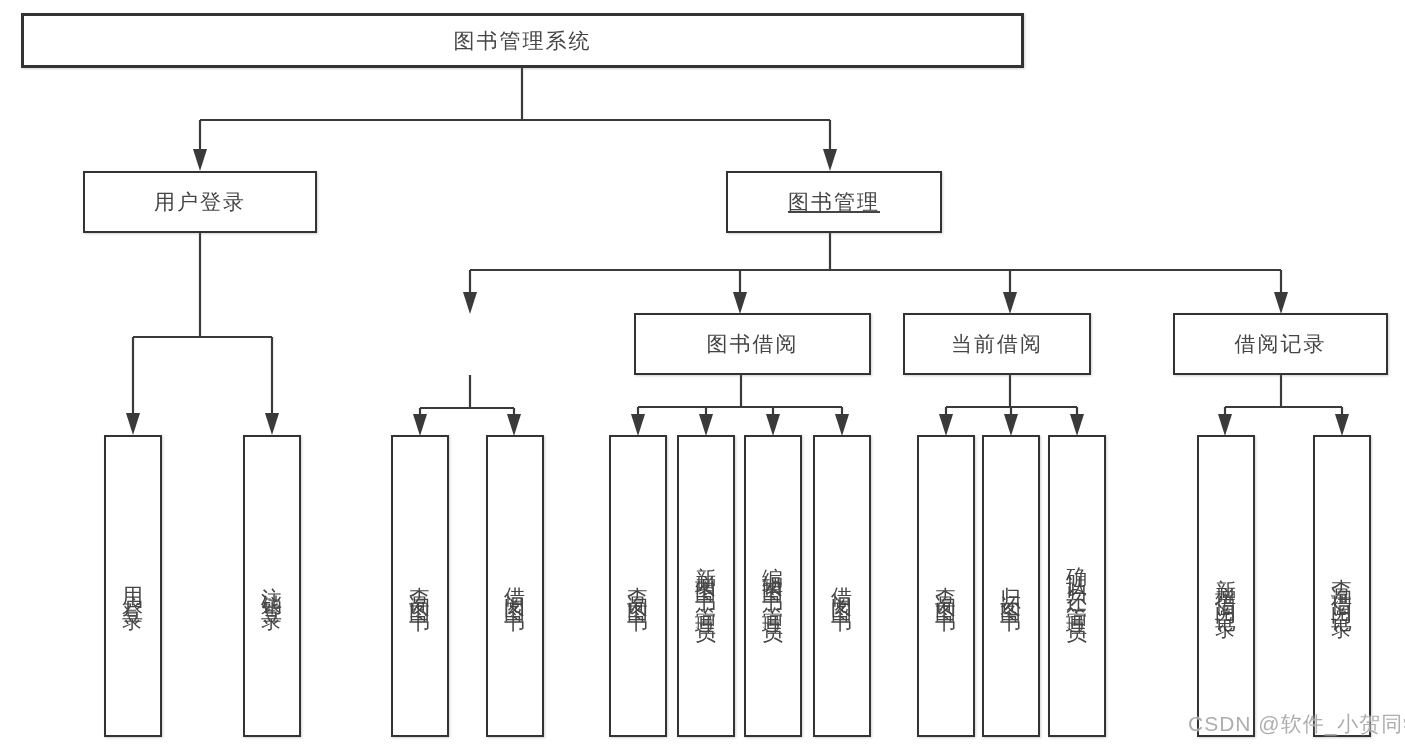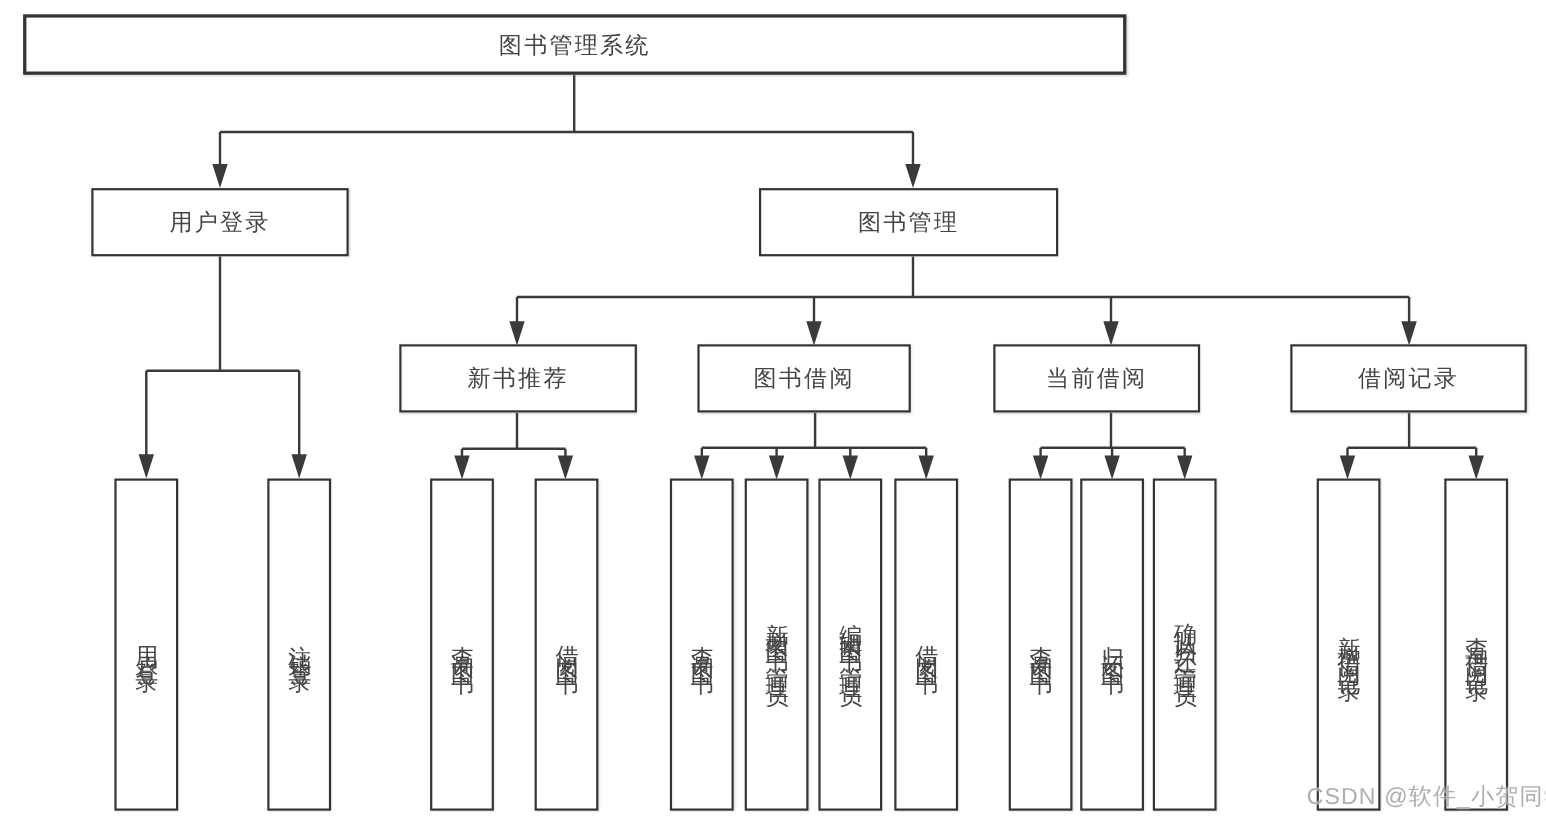--- a/index.html
+++ b/index.html
@@ -92,28 +92,25 @@
     </g>
   </svg>
 
   <div class="box root-box" style="left:21px; top:13px; width:1003px; height:55px;">
     <span class="h-label">图书管理系统</span>
   </div>
 
   <div class="box lvl" style="left:83px; top:171px; width:234px;">
     <span class="h-label">用户登录</span>
   </div>
-  <div class="box lvl" style="left:690px; top:171px; width:272px;">
+  <div class="box lvl" style="left:726px; top:171px; width:216px;text-decoration:underline;">
     <span class="h-label">图书管理</span>
   </div>
 
-  <div class="box lvl" style="left:363px; top:313px; width:216px;">
-    <span class="h-label">新书推荐</span>
-  </div>
-  <div class="box lvl" style="left:634px; top:313px; width:194px;">
+  <div class="box lvl" style="left:634px; top:313px; width:237px;">
     <span class="h-label">图书借阅</span>
   </div>
   <div class="box lvl" style="left:903px; top:313px; width:188px;">
     <span class="h-label">当前借阅</span>
   </div>
   <div class="box lvl" style="left:1173px; top:313px; width:215px;">
     <span class="h-label">借阅记录</span>
   </div>
 
   <div class="box leaf" style="left:104px;">

